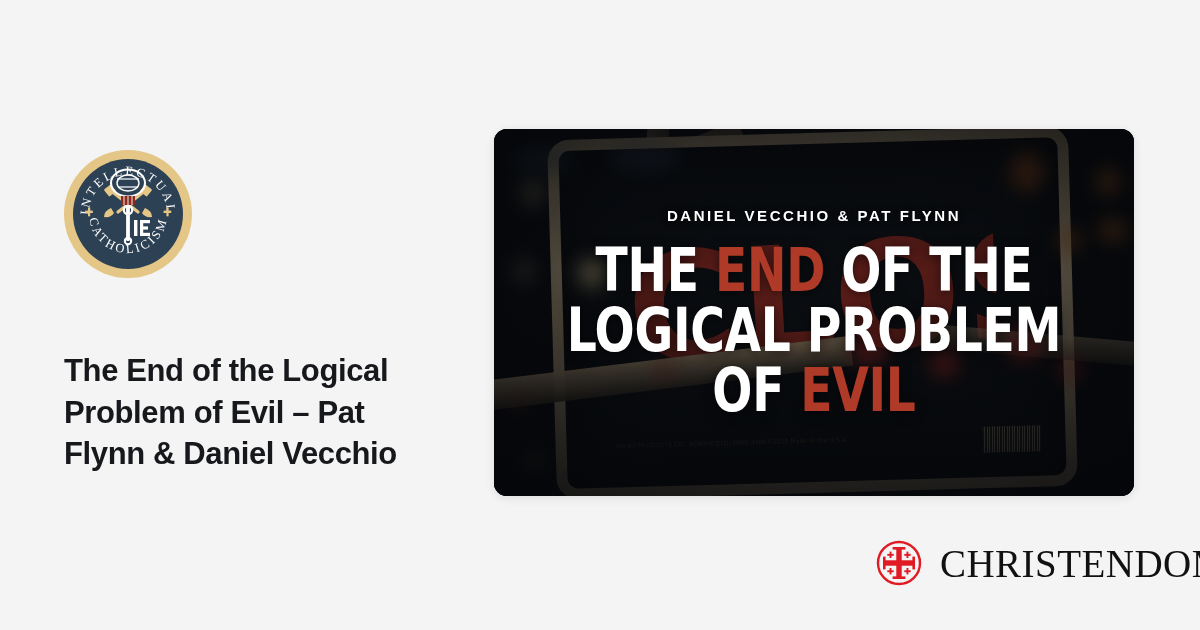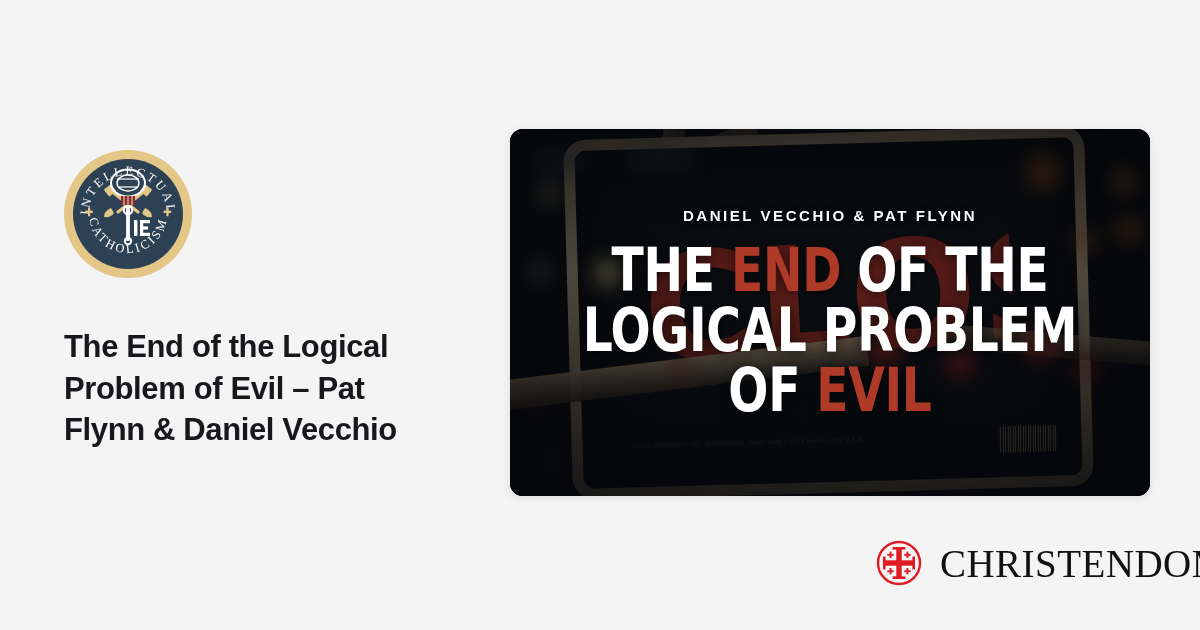--- a/index.html
+++ b/index.html
@@ -51,42 +51,41 @@
   }
   .brand-badge svg {
     position: absolute;
     left: 0;
     top: 0;
     width: 128px;
     height: 128px;
   }
 
   .post-title {
-    margin-top: 48px;
+    margin-top: 72px;
     font-size: 31px;
     line-height: 1.34;
     font-weight: 700;
     letter-spacing: -0.012em;
     color: #16181c;
     font-family: "Liberation Sans", sans-serif;
     white-space: pre-line;
   }
 
   
   .thumb-card {
     position: absolute;
     left: 494px;
     top: 129px;
     width: 640px;
     height: 367px;
     border-radius: 13px;
     overflow: hidden;
     background: #07090c;
     box-shadow: 0 2px 10px rgba(20,24,30,0.10);
-    margin-left: 16px;
   }
 
   
   .photo {
     position: absolute;
     inset: 0;
     background: #080a0e;
   }
   .photo-layer { position: absolute; inset: 0; }
 

